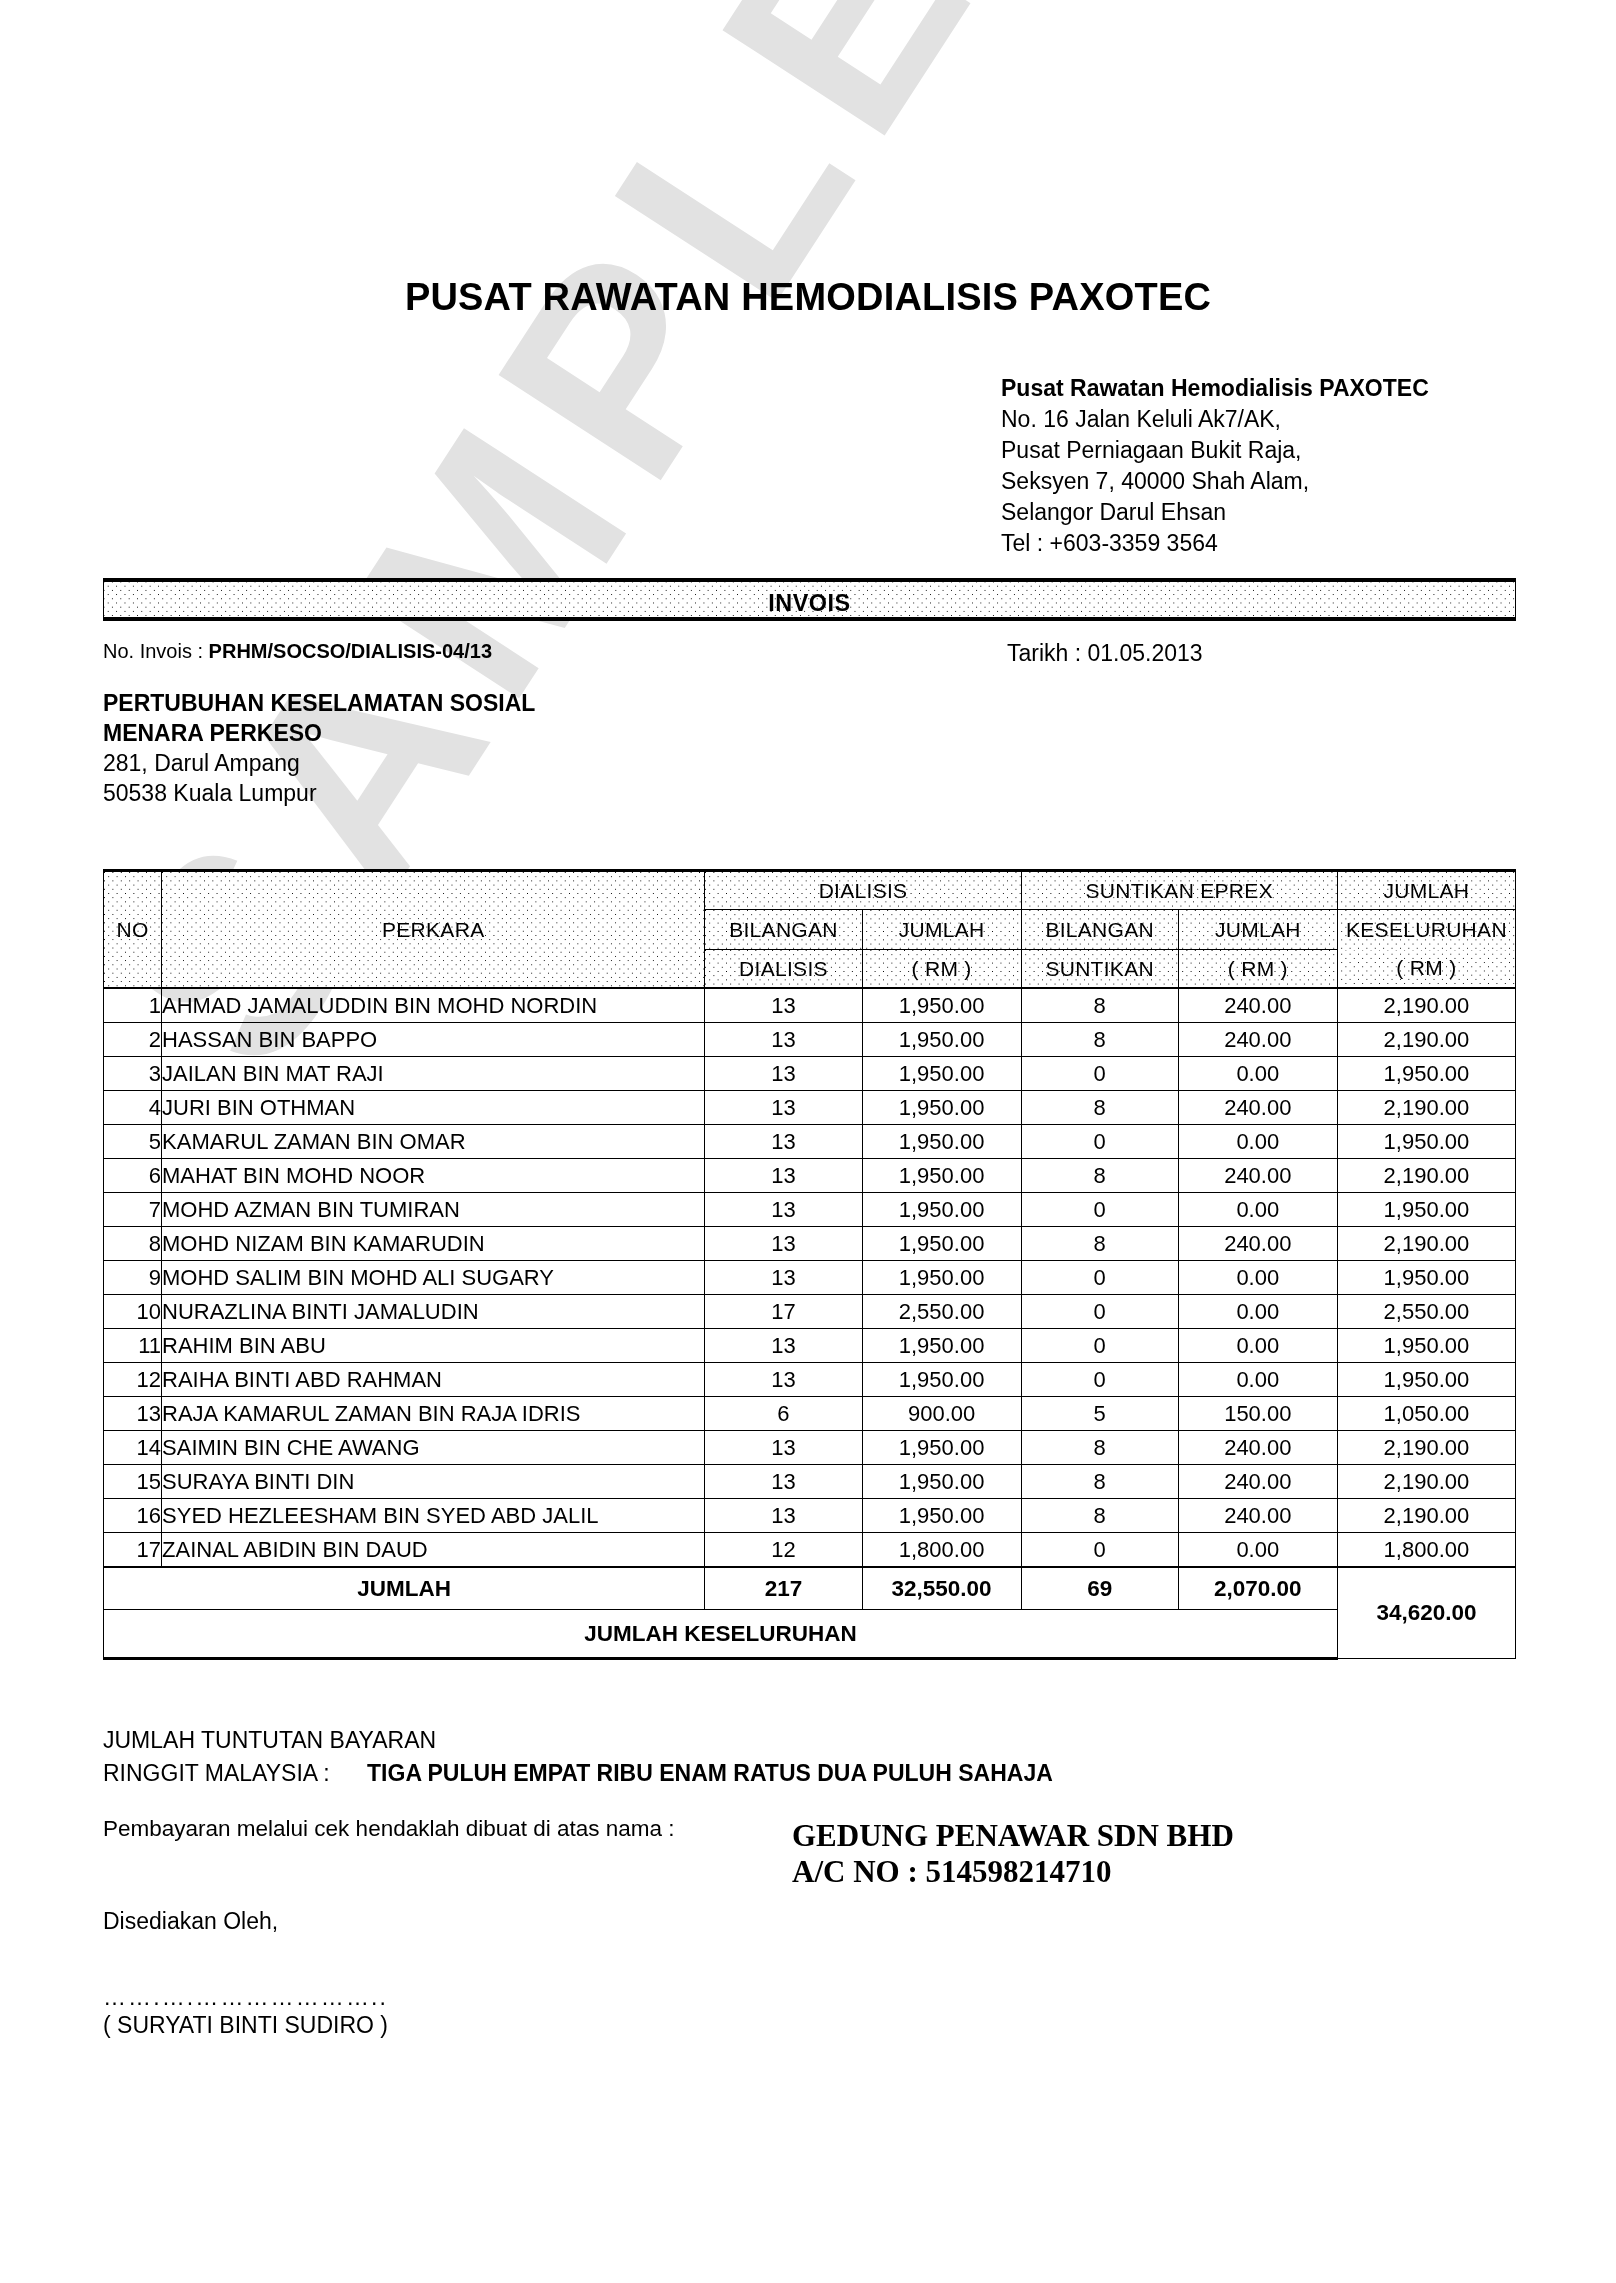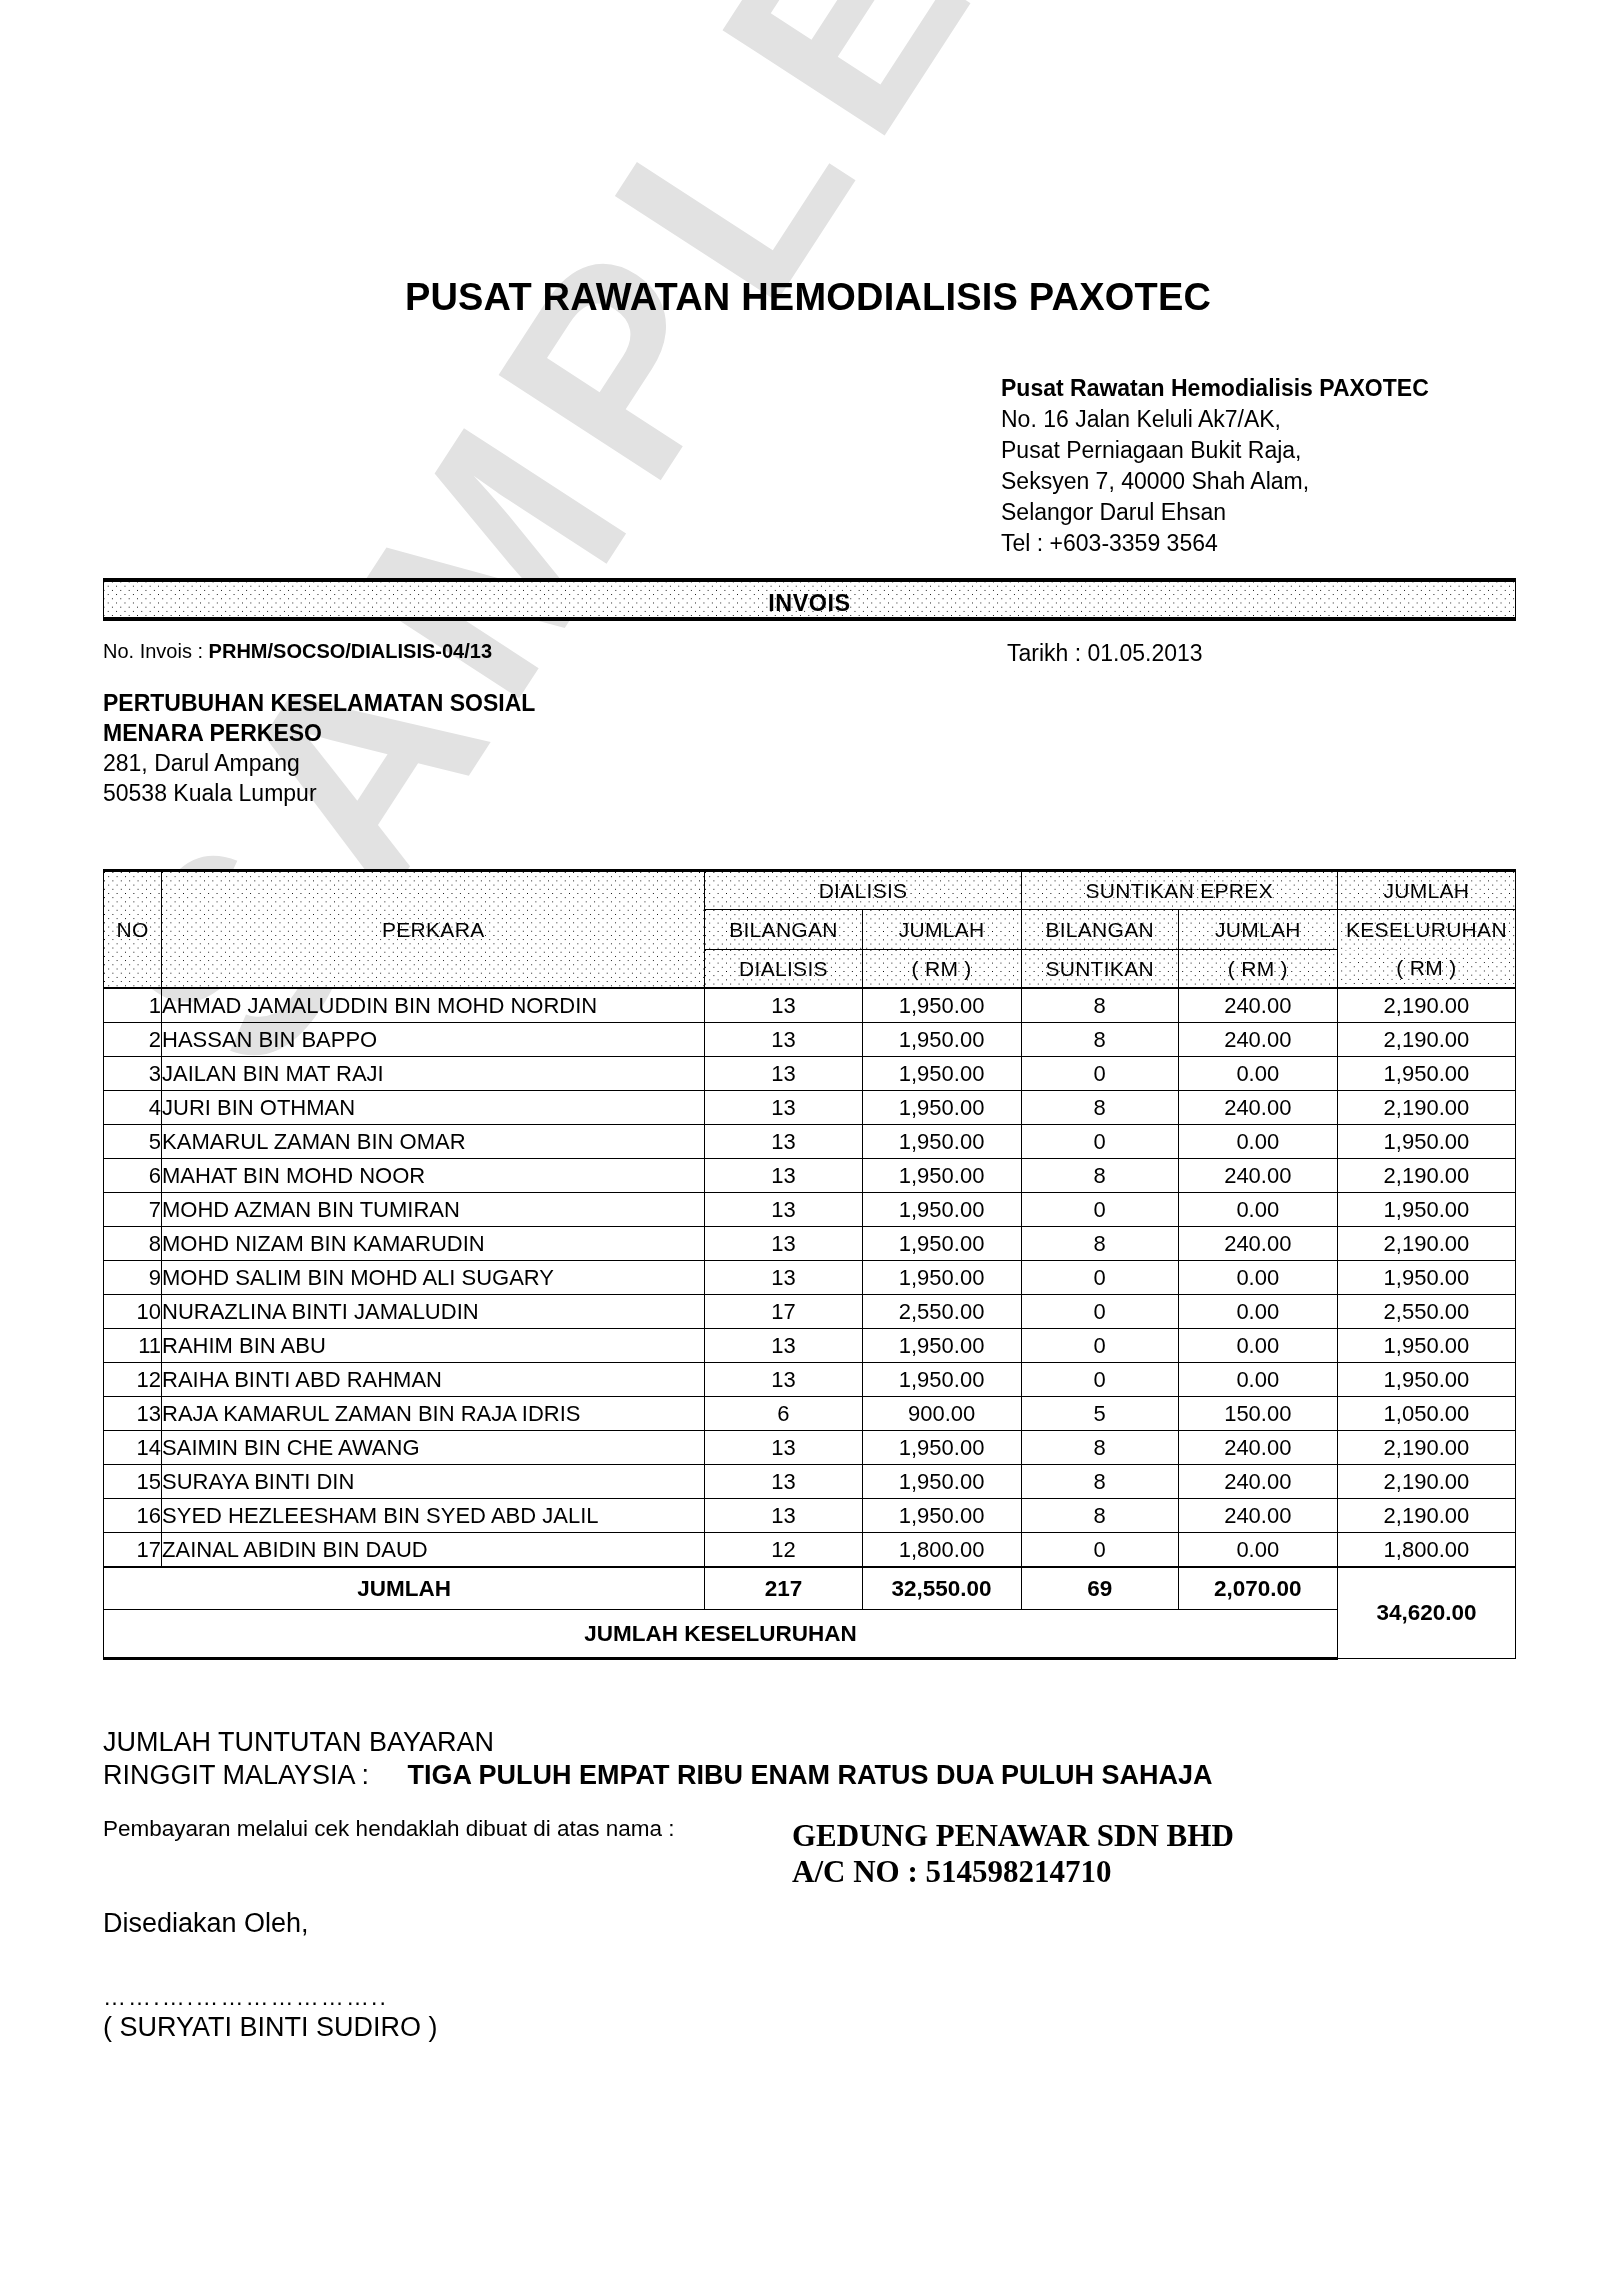--- a/index.html
+++ b/index.html
@@ -198,21 +198,21 @@
   
   table.inv { border: 1.9px solid #000; }
   thead tr.hr1 td { border-top: 3.7px solid #000; }
   tbody tr.item:first-child td { border-top: 2.8px solid #000; }
   tr.total-row td { border-top: 2.8px solid #000; }
   tr.grand-row td { border-bottom: 3.7px solid #000; }
 
   
   .foot-line {
     position: absolute;
-    font-size: 27px;
+    font-size: 23px;
   }
   #f-tuntutan { left: 103px; top: 1727px; }
   #f-ringgit  { left: 103px; top: 1760px; }
   #f-ringgit b { font-weight: bold; margin-left: 31px; }
   #f-cek      { left: 103px; top: 1816px; font-size: 22.5px; }
 
   .bank {
     position: absolute;
     left: 792px;
     top: 1818px;

